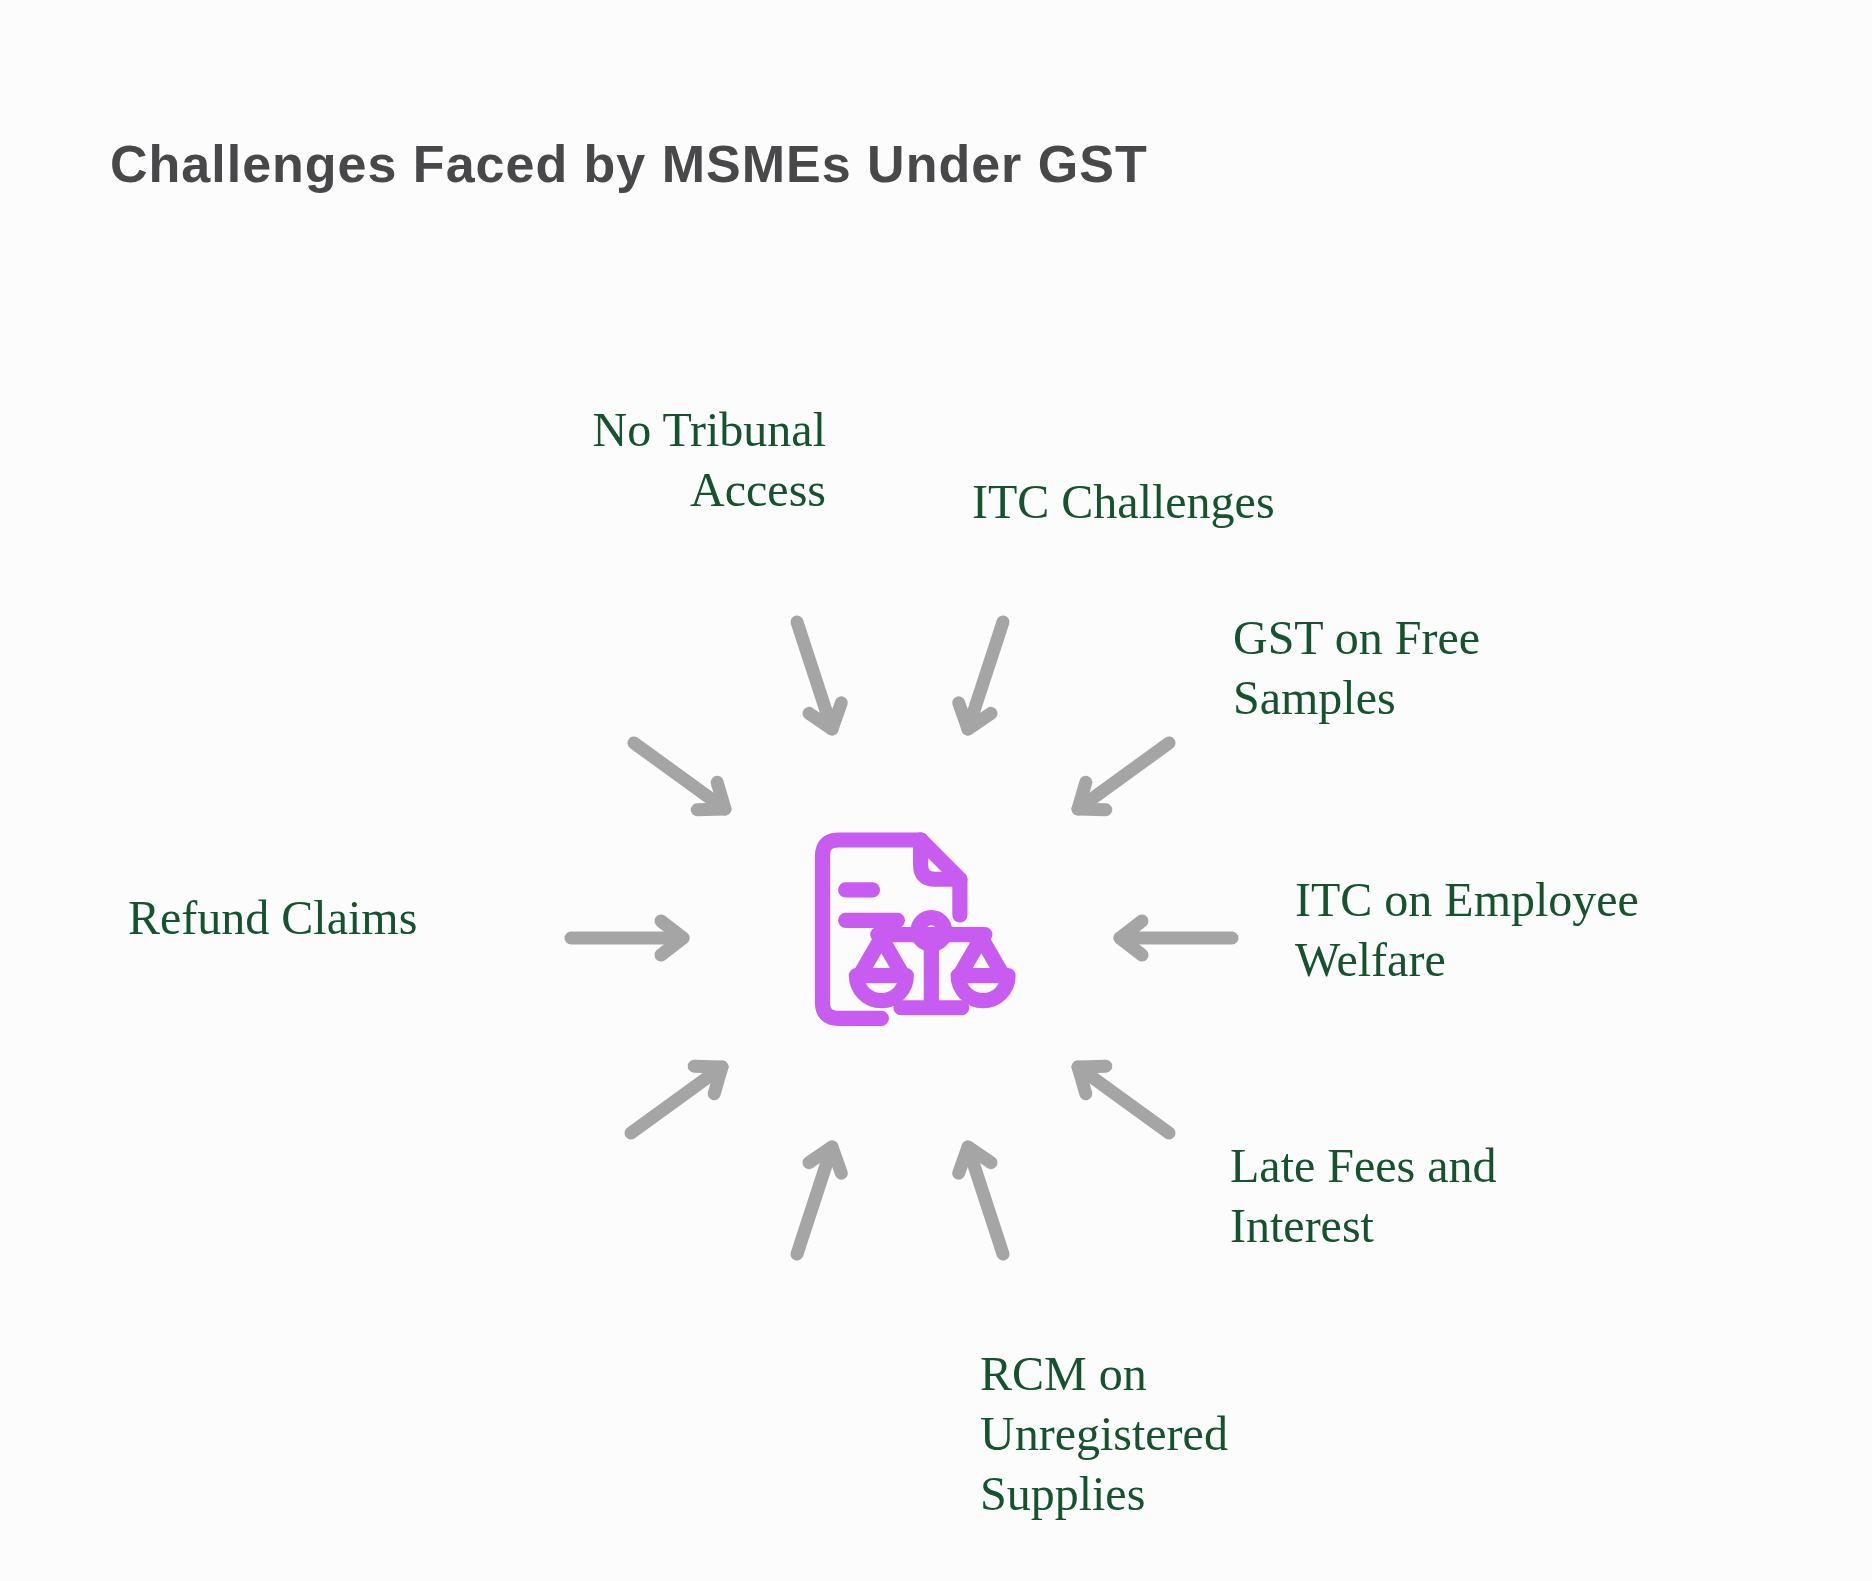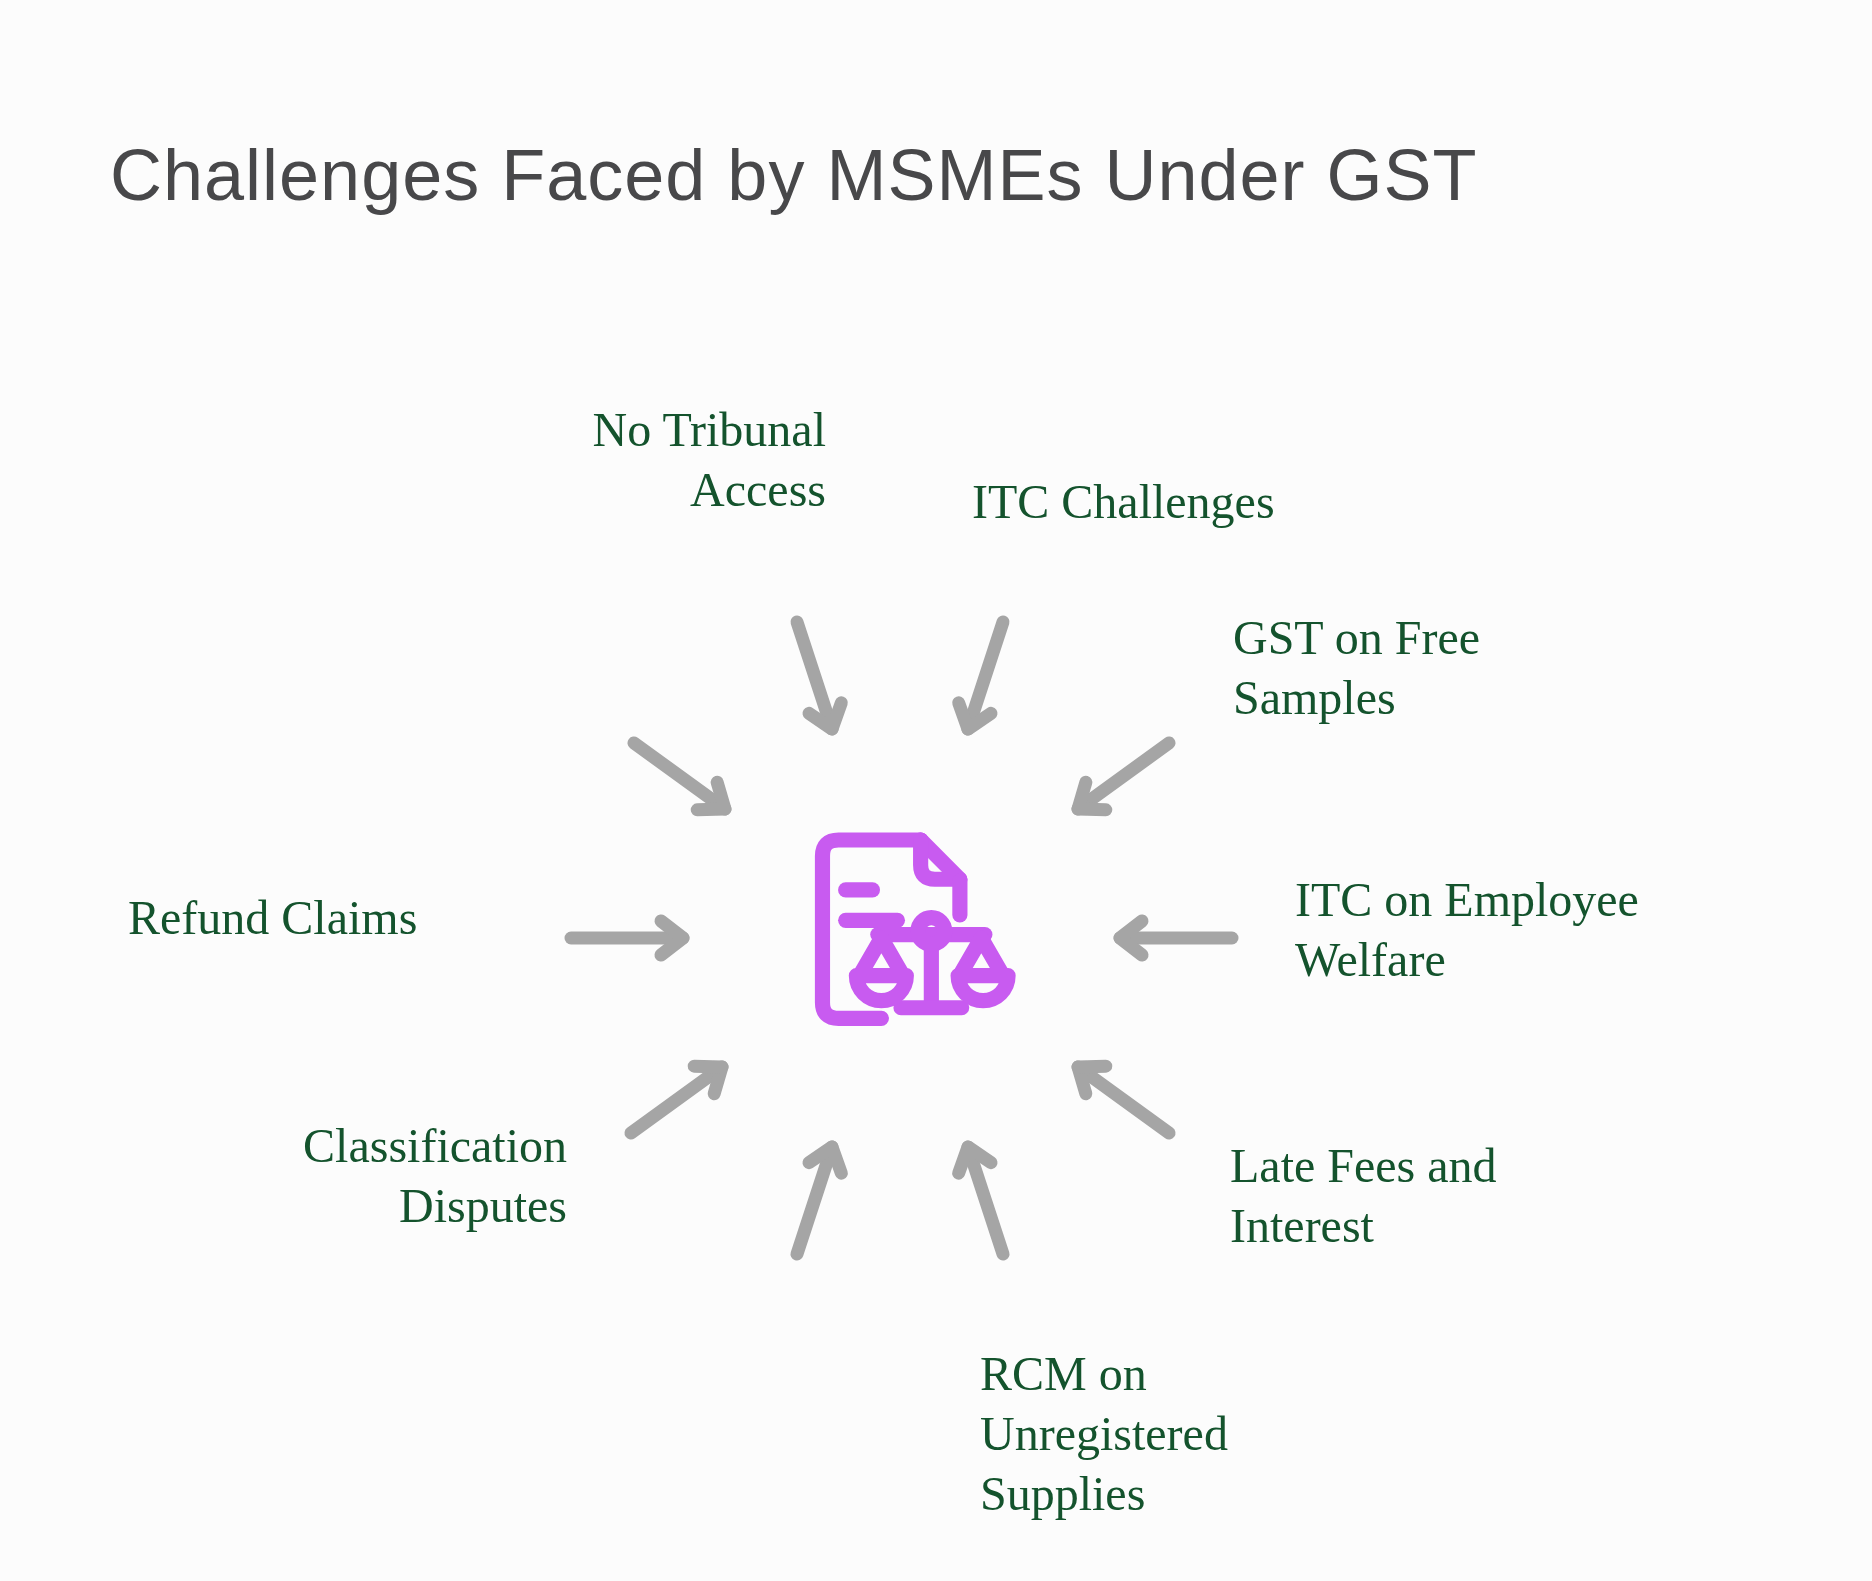--- a/index.html
+++ b/index.html
@@ -7,21 +7,21 @@
     width:1872px;height:1581px;
     background:#FCFCFC;
     position:relative;
     overflow:hidden;
     font-family:"Liberation Sans", sans-serif;
   }
   .canvas{position:absolute;inset:0;}
   .page-title{
     position:absolute;left:110px;top:134px;
     font-family:"Liberation Sans", sans-serif;
-    font-size:72px;font-weight:400;letter-spacing:1px;
+    font-size:52px;font-weight:700;letter-spacing:1px;
     color:#48484A;white-space:nowrap;margin:0;
   }
   .arrows-layer{position:absolute;left:0;top:0;pointer-events:none;}
   .arrows-layer line{stroke:#A5A5A5;stroke-width:13;stroke-linecap:round;}
   .label{
     position:absolute;
     font-family:"Liberation Serif", serif;
     font-size:48px;line-height:60px;
     color:#14532d;
     white-space:pre-line;
@@ -94,19 +94,17 @@
 Welfare</div>
 
   <div class="label" style="left:1230px; top:1136px;">Late Fees and
 Interest</div>
 
   <div class="label" style="left:980px; top:1344px;">RCM on
 Unregistered
 Supplies</div>
 
 
-  <div class="label align-right" style="right:1305px; top:1116px;">Classification
-Disputes</div>
 
   <div class="label" style="left:128px; top:888px;">Refund Claims</div>
 
 
 </div>
 
 </body></html>

